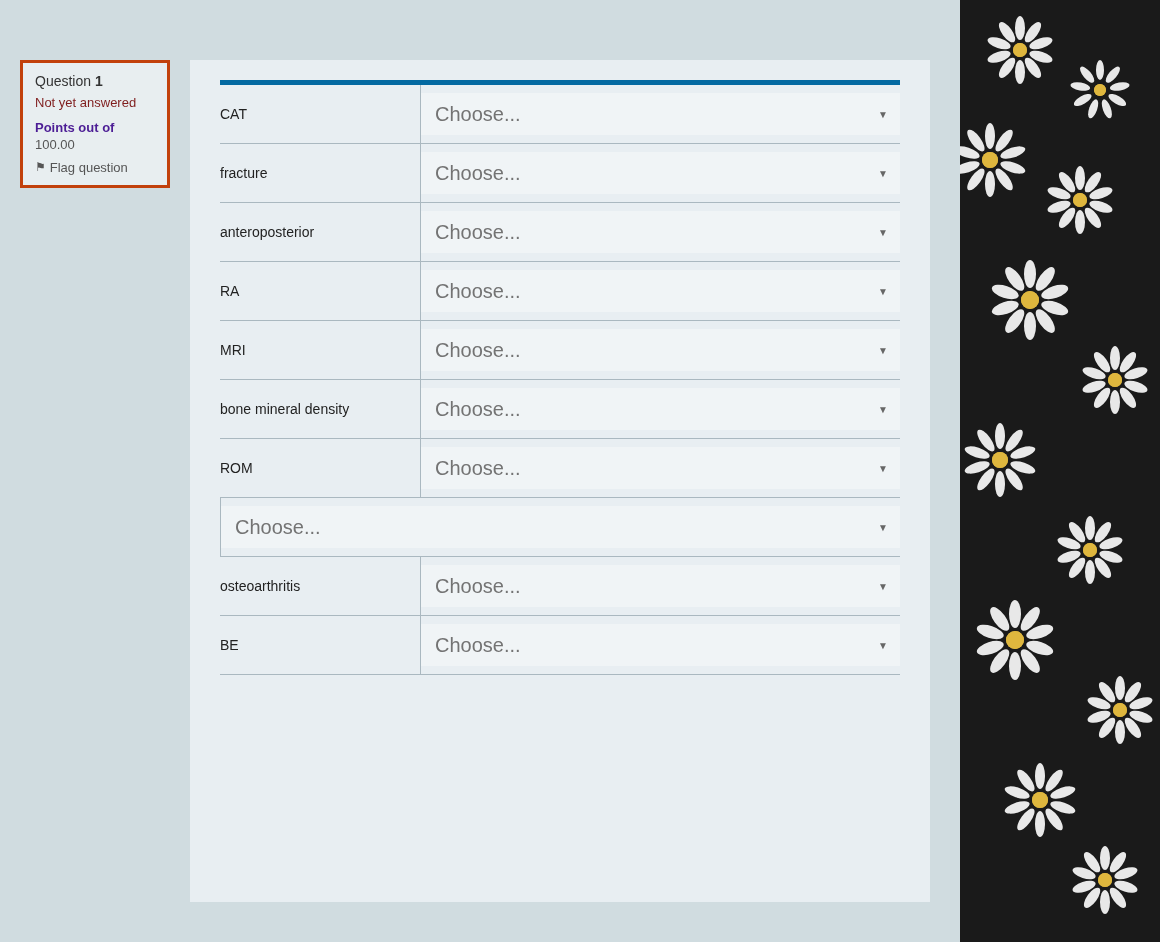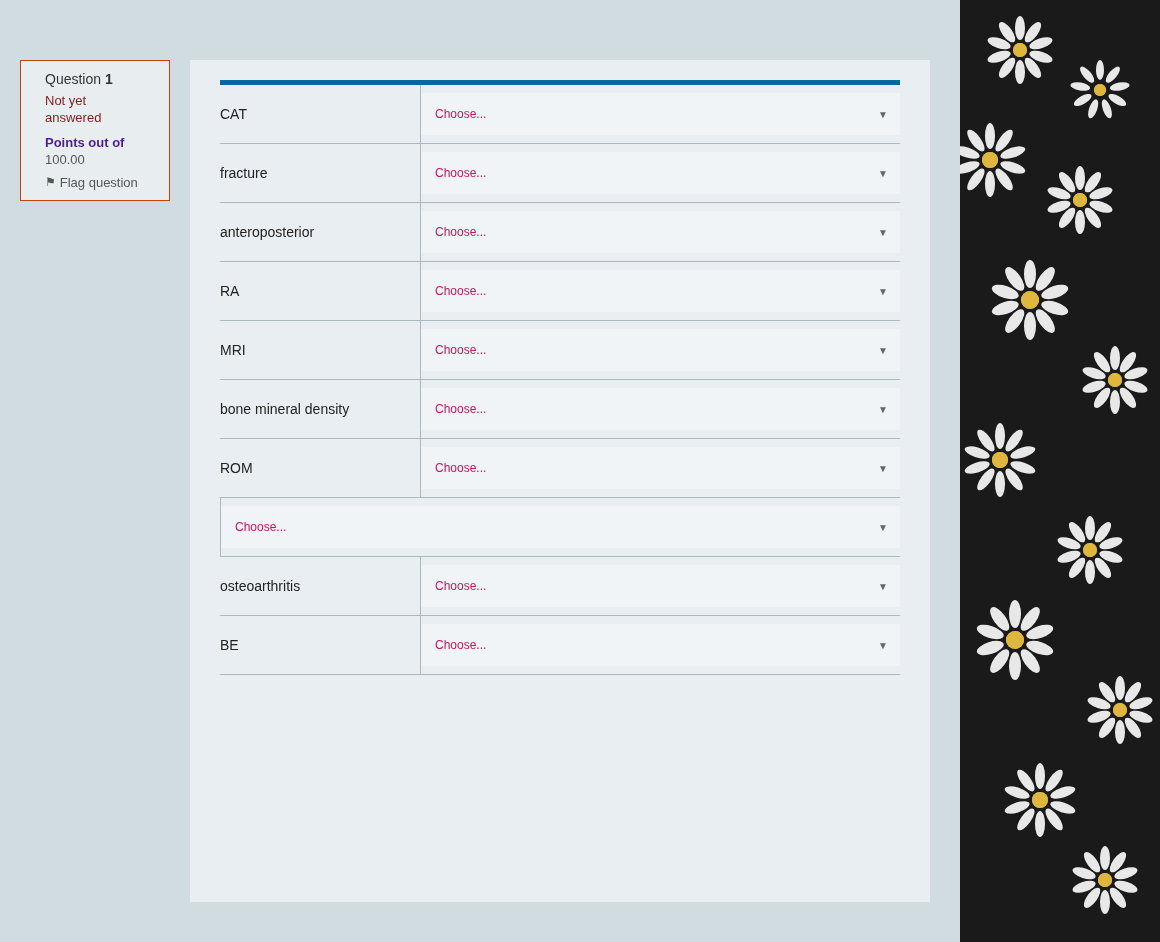--- a/index.html
+++ b/index.html
@@ -58,22 +58,22 @@
     }
 
     
     .sidebar {
       width: 150px;
       flex-shrink: 0;
     }
 
     .question-info-box {
       background: #e8eef0;
-      border: 1px solid #c2410c;
-      padding: 10px 24px;
+      border: 3px solid #c2410c;
+      padding: 10px 12px;
       font-size: 13px;
       color: #333;
     }
 
     .question-title {
       font-size: 14px;
       margin-bottom: 6px;
     }
 
     .question-title strong {
@@ -151,22 +151,22 @@
     .choice-cell {
       flex: 1;
       padding: 8px 0;
       border-left: 1px solid #aab8c0;
       padding-left: 0;
     }
 
     .choice-select {
       width: 100%;
       padding: 10px 14px;
-      font-size: 12px;
-      color: #be185d;
+      font-size: 20px;
+      color: #737373;
       background: #f0f4f6;
       border: none;
       outline: none;
       appearance: none;
       cursor: pointer;
       height: 42px;
     }
 
     .choice-select-wrapper {
       position: relative;

